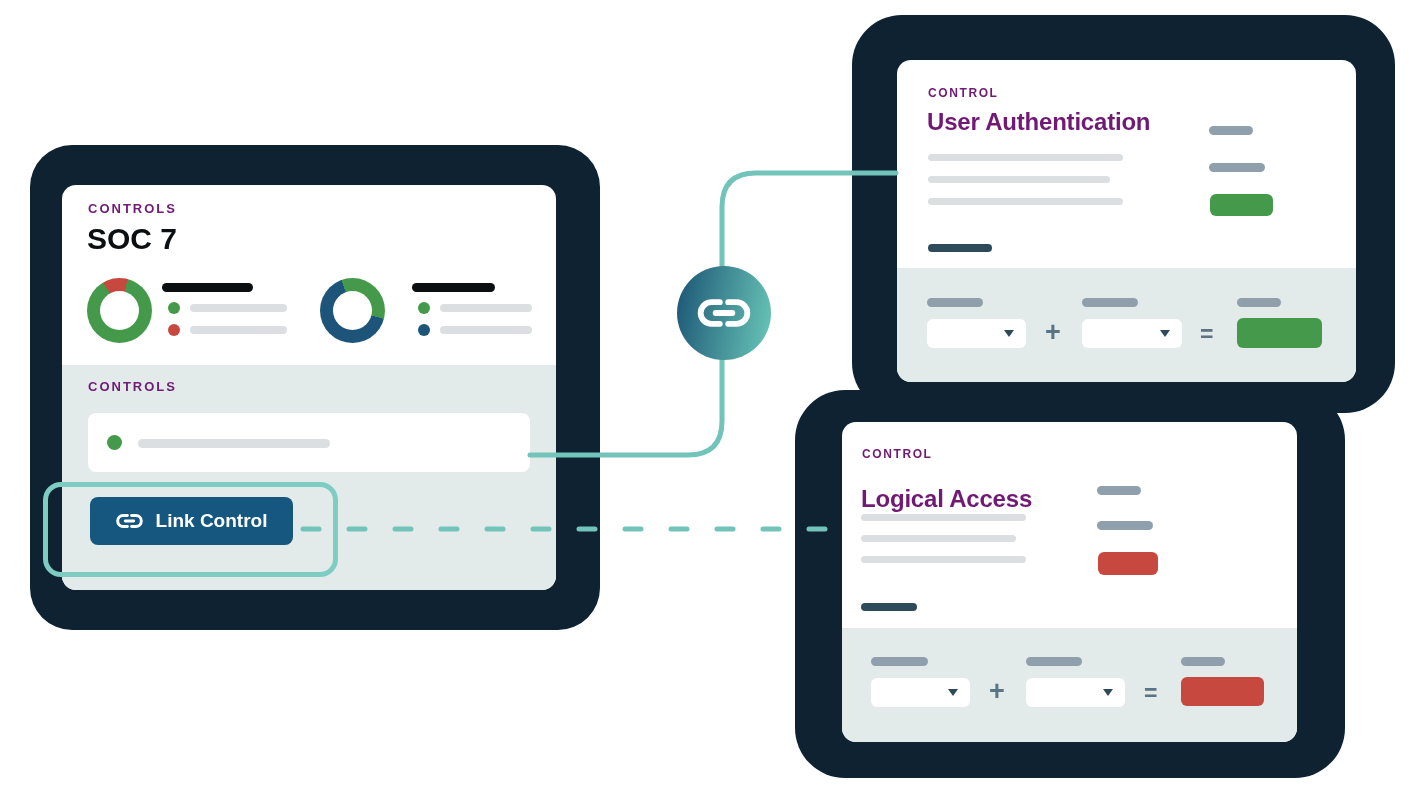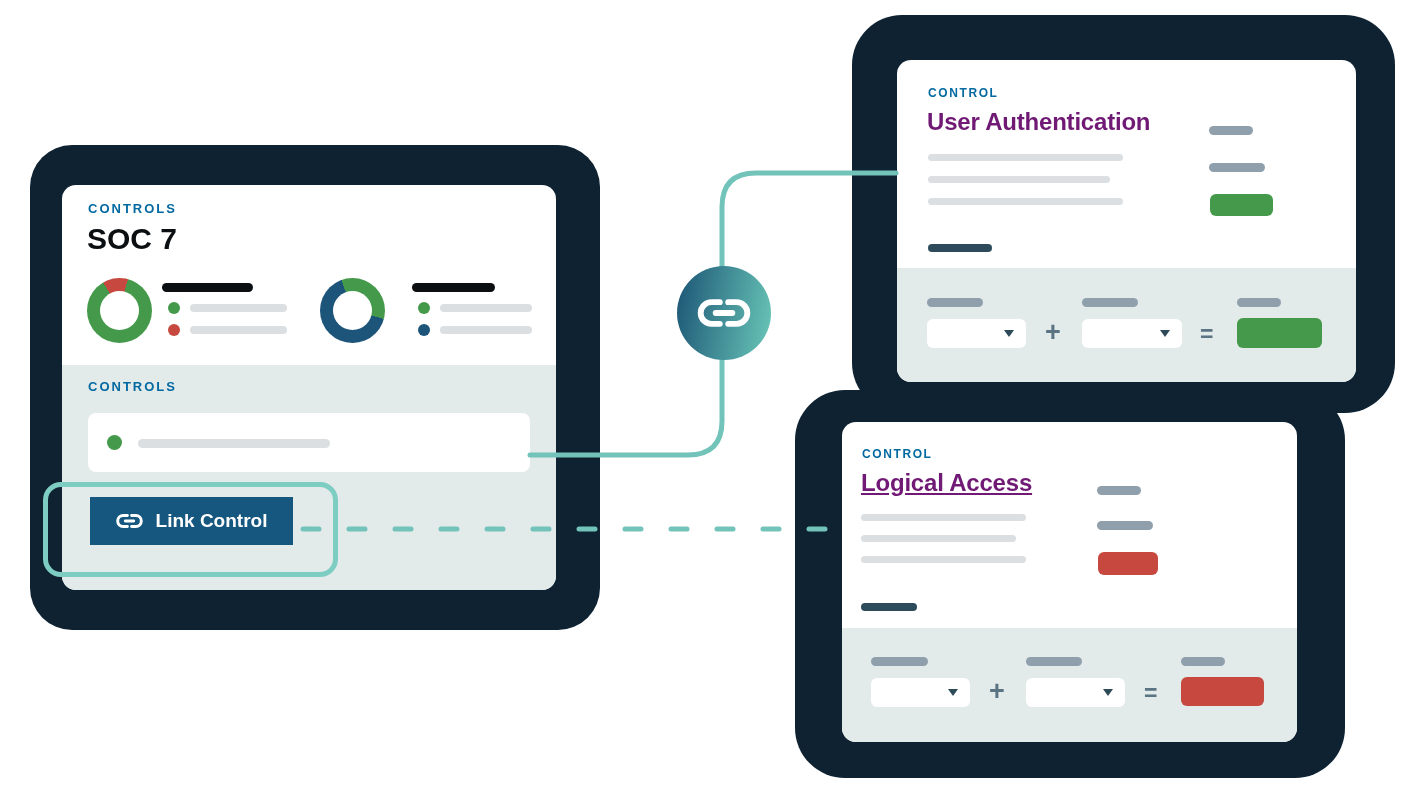--- a/index.html
+++ b/index.html
@@ -17,40 +17,40 @@
   .card { position:absolute; background:#ffffff; border-radius:14px; overflow:hidden; }
   .card-left     { left:62px;  top:185px; width:494px; height:405px; }
   .card-topright { left:897px; top:60px;  width:459px; height:322px; }
   .card-botright { left:842px; top:422px; width:455px; height:320px; }
 
   .graysec { position:absolute; left:0; right:0; bottom:0; background:#e3eaea; }
   .card-left .graysec     { top:180px; }
   .card-topright .graysec { top:208px; }
   .card-botright .graysec { top:206px; }
 
-  .eyebrow { position:absolute; font-size:13px; font-weight:bold; letter-spacing:2px; color:#0369a1; }
+  .eyebrow { position:absolute; font-size:13px; font-weight:bold; letter-spacing:2px; color:#701a75; }
   .eyebrow.sm { font-size:12px; letter-spacing:1.6px; }
   .cardtitle { position:absolute; font-size:24px; font-weight:bold; color:#701a75; letter-spacing:-0.2px; white-space:nowrap; }
   .bigtitle  { position:absolute; font-size:30px; font-weight:bold; color:#0c0f11; letter-spacing:0; }
 
   
   .bar { position:absolute; border-radius:5px; }
   .bar.light { background:#dbdfe1; }
   .bar.slate { background:#8fa0ac; }
   .bar.darkslate { background:#2d4b5b; }
   .bar.black { background:#0c0f11; }
   .dot { position:absolute; border-radius:50%; }
 
   
   .donut { position:absolute; width:65px; height:65px; border-radius:50%; }
   .donut::after { content:""; position:absolute; left:13px; top:13px; width:39px; height:39px; border-radius:50%; background:#ffffff; }
 
   
   .list-row { position:absolute; left:26px; top:236px; width:442px; height:59px; background:#ffffff; border-radius:8px; }
-  .link-btn { position:absolute; left:28px; top:320px; width:203px; height:48px; background:#15577f; border:none; border-radius:0;
+  .link-btn { position:absolute; left:28px; top:320px; width:203px; height:48px; background:#15577f; border:none; border-radius:8px;
               display:flex; align-items:center; justify-content:center; gap:13px; color:#ffffff; font-family:"Liberation Sans",sans-serif;
               font-size:19px; font-weight:bold; cursor:pointer; }
   .highlight { position:absolute; left:43px; top:482px; width:295px; height:95px; border:5px solid #7ecdc3; border-radius:18px; }
 
   
   .dropdown { position:absolute; height:29px; background:#ffffff; border-radius:6px; cursor:pointer; }
   .dropdown .chev { position:absolute; right:12px; top:11px; width:0; height:0;
                     border-left:5px solid transparent; border-right:5px solid transparent; border-top:7px solid #2d4a59; }
   .op { position:absolute; color:#5a7483; font-weight:bold; }
   .badge { position:absolute; border-radius:6px; }
@@ -129,21 +129,21 @@
         <div class="chev"></div>
       </div>
       <div class="op" style="left:303px; top:53px; font-size:23px;">=</div>
       <div class="bar slate" style="left:340px; top:30px; width:44px; height:9px;"></div>
       <div class="badge" style="left: 340px; top: 50px; width: 85px; height: 30px; background: rgb(68, 154, 74);"></div>
     </div>
   </div>
 
   <div class="card card-botright">
     <div class="eyebrow sm" style="left:20px; top:25px;">CONTROL</div>
-    <div class="cardtitle" style="left:19px; top:47px;text-decoration:underline;">Logical Access</div>
+    <div class="cardtitle" style="left:19px; top:63px;">Logical Access</div>
     <div class="bar light" style="left:19px; top:92px;  width:165px; height:7px;"></div>
     <div class="bar light" style="left:19px; top:113px; width:155px; height:7px;"></div>
     <div class="bar light" style="left:19px; top:134px; width:165px; height:7px;"></div>
     <div class="bar slate" style="left:255px; top:64px; width:44px; height:9px;"></div>
     <div class="bar slate" style="left:255px; top:99px; width:56px; height:9px;"></div>
     <div class="badge" style="left: 256px; top: 130px; width: 60px; height: 23px; background: rgb(199, 72, 63);"></div>
     <div class="bar darkslate" style="left:19px; top:181px; width:56px; height:8px;"></div>
 
     <div class="graysec">
       <div class="bar slate" style="left:29px; top:29px; width:57px; height:9px;"></div>

